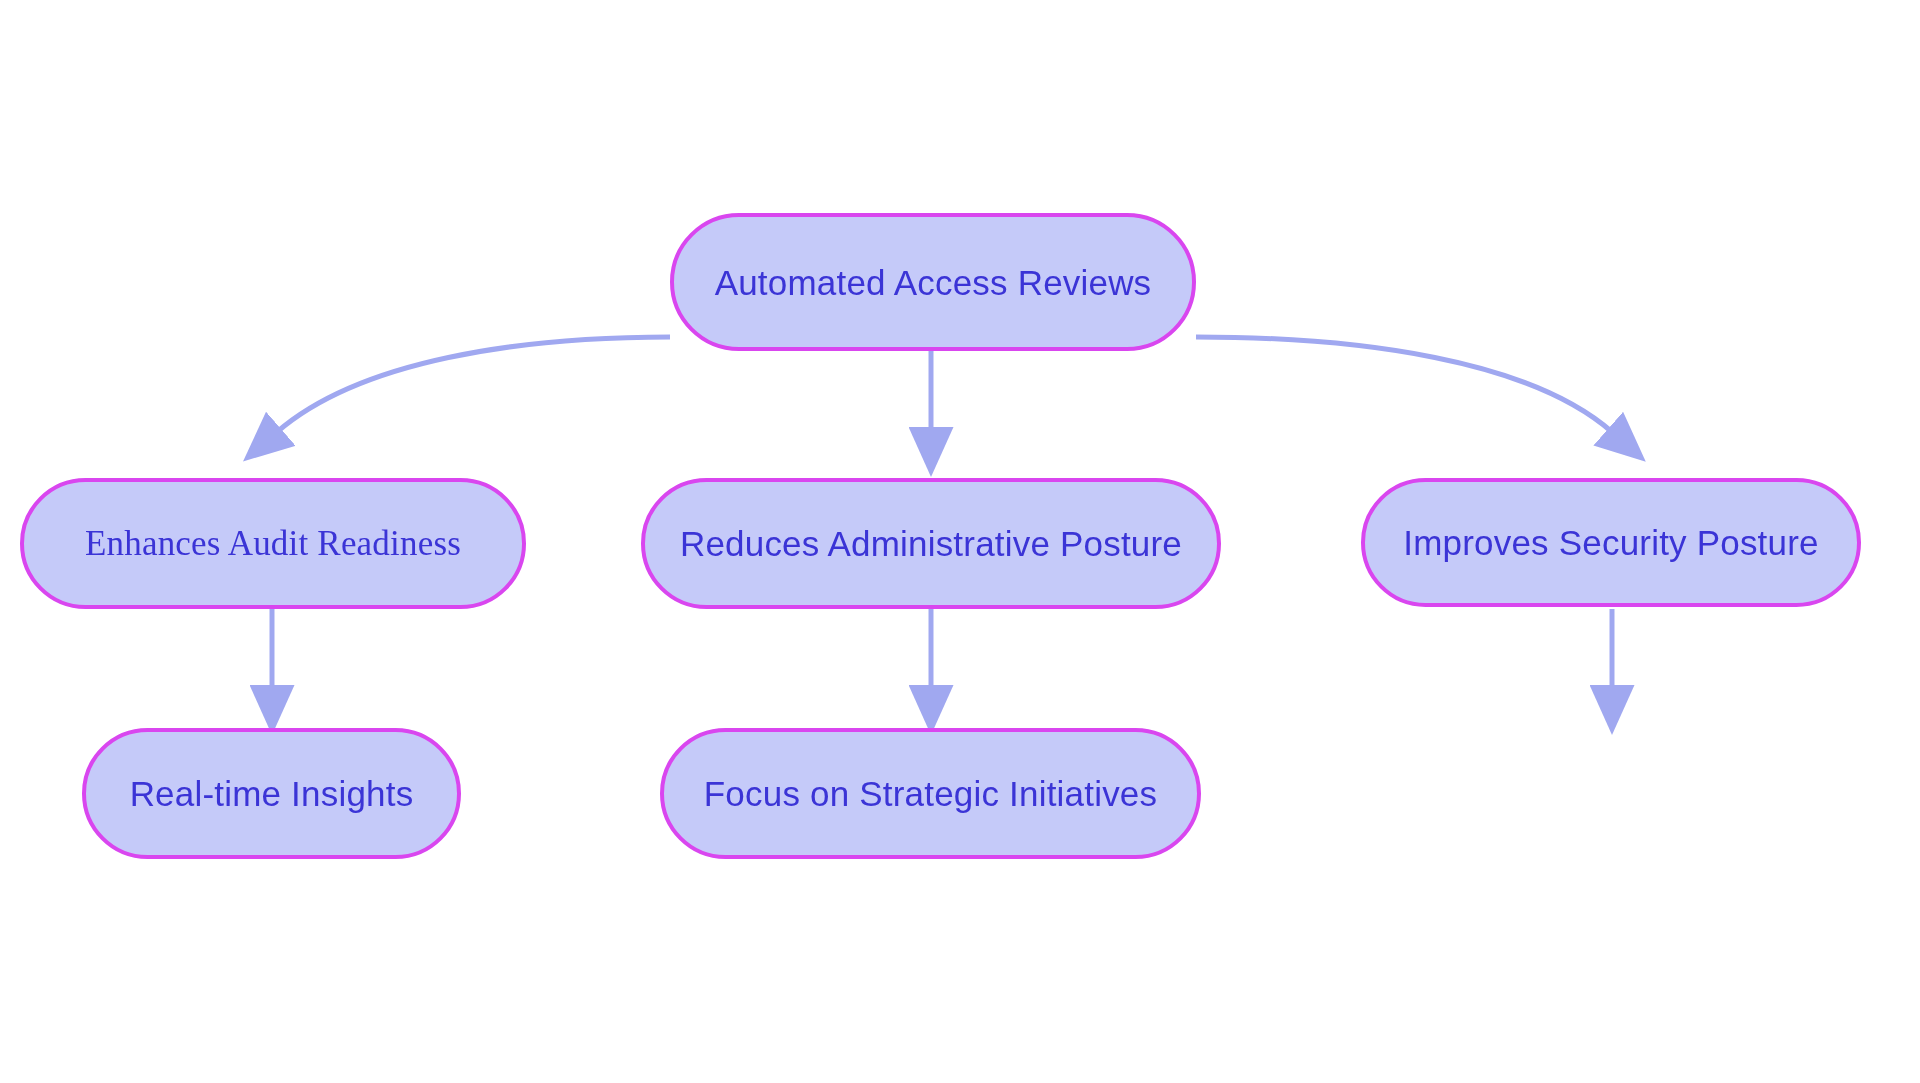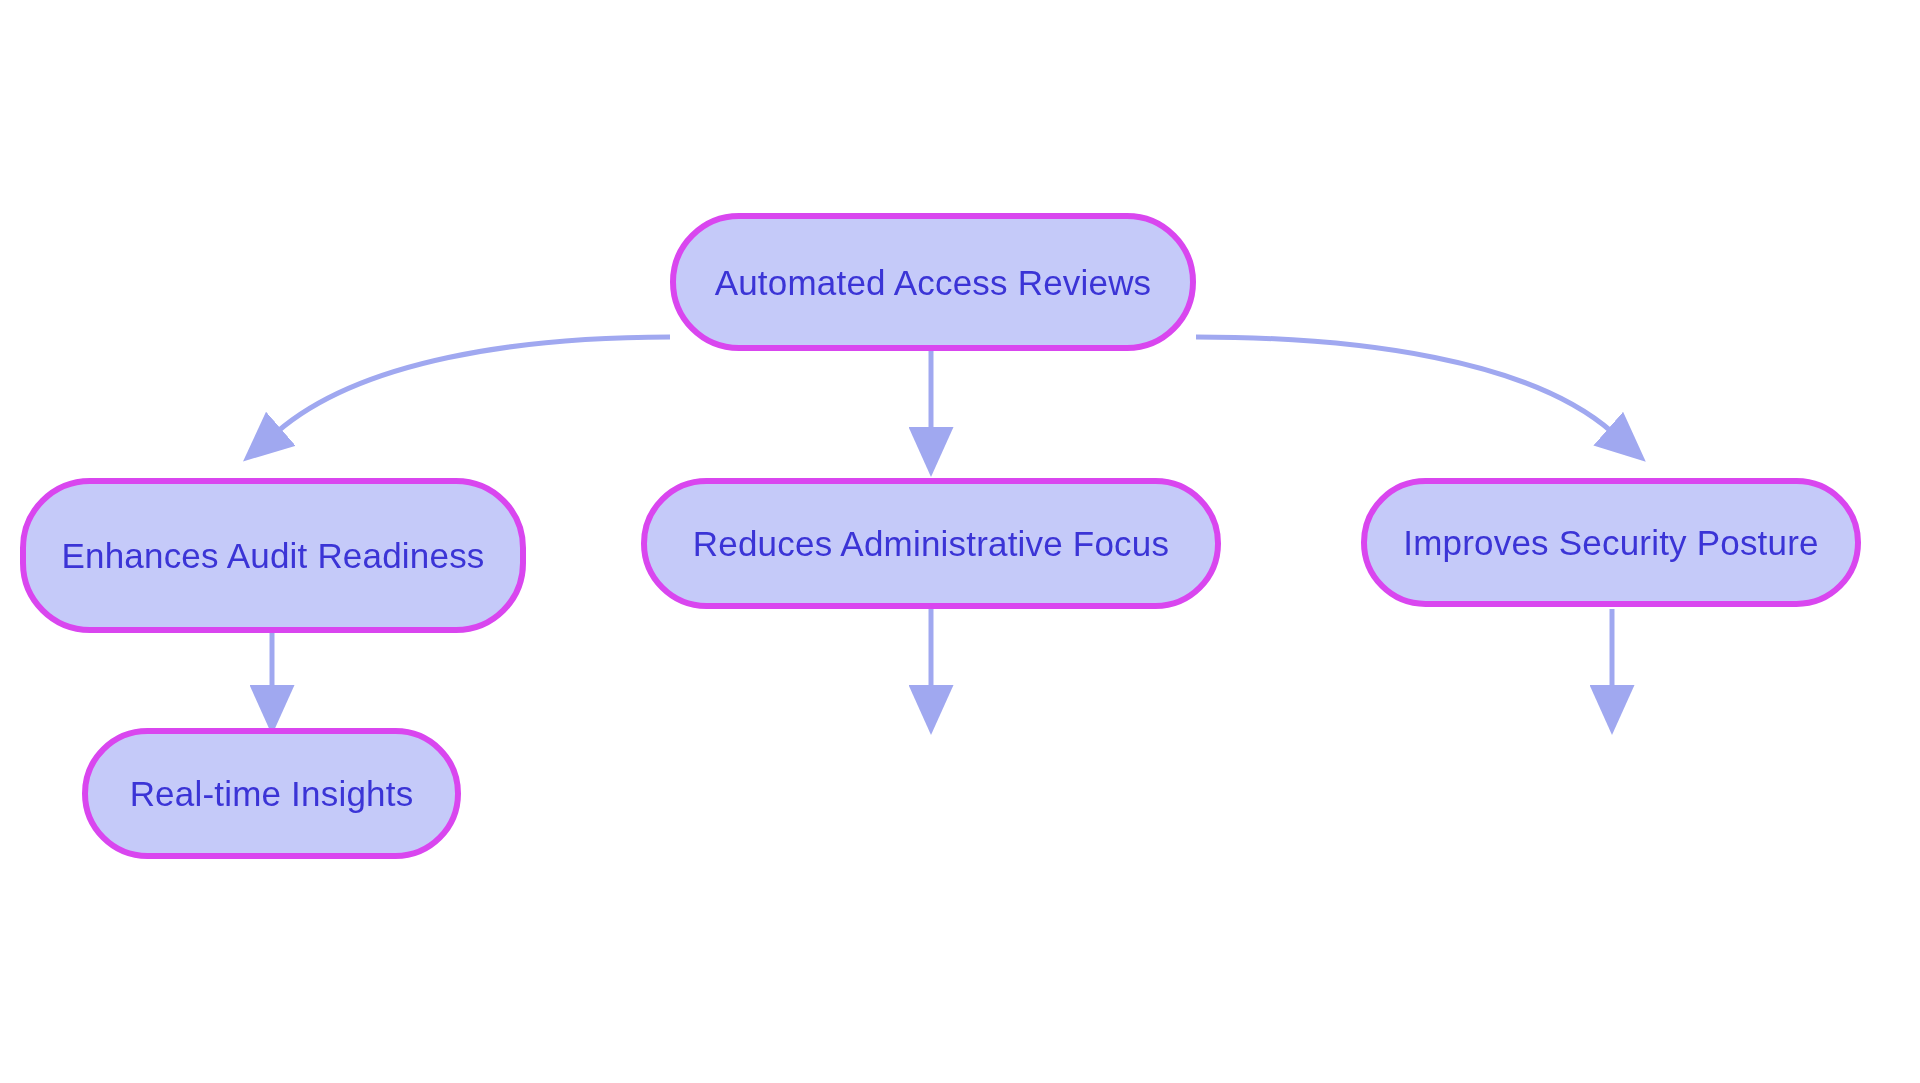--- a/index.html
+++ b/index.html
@@ -23,21 +23,21 @@
     left: 0;
     top: 0;
     width: 1920px;
     height: 1083px;
     pointer-events: none;
   }
   .node {
     position: absolute;
     box-sizing: border-box;
     background: #c5caf9;
-    border: 6px solid #d946ef;
+    border: 4px solid #d946ef;
     border-radius: 70px;
     display: flex;
     align-items: center;
     justify-content: center;
     color: #3b34d6;
     letter-spacing: 0.2px;
   }
   .node-label {
     font-size: 35px;
     font-weight: 400;
@@ -50,21 +50,22 @@
     left: 670px;
     top: 213px;
     width: 526px;
     height: 138px;
   }
   
   #node-audit {
     left: 20px;
     top: 478px;
     width: 506px;
-    height: 155px;
+    height: 131px;
+    font-family: Liberation Serif, serif;
   }
   #node-admin {
     left: 641px;
     top: 478px;
     width: 580px;
     height: 131px;
   }
   #node-security {
     left: 1361px;
     top: 478px;
@@ -119,26 +120,29 @@
 
   <div class="node" id="node-root">
     <span class="node-label">Automated Access Reviews</span>
   </div>
 
   <div class="node" id="node-audit">
     <span class="node-label">Enhances Audit Readiness</span>
   </div>
 
   <div class="node" id="node-admin">
-    <span class="node-label">Reduces Administrative Focus</span>
+    <span class="node-label">Reduces Administrative Posture</span>
   </div>
 
   <div class="node" id="node-security">
     <span class="node-label">Improves Security Posture</span>
   </div>
 
   <div class="node" id="node-insights">
     <span class="node-label">Real-time Insights</span>
   </div>
 
+  <div class="node" id="node-strategic">
+    <span class="node-label">Focus on Strategic Initiatives</span>
+  </div>
 
 
 </div>
 
 </body></html>

